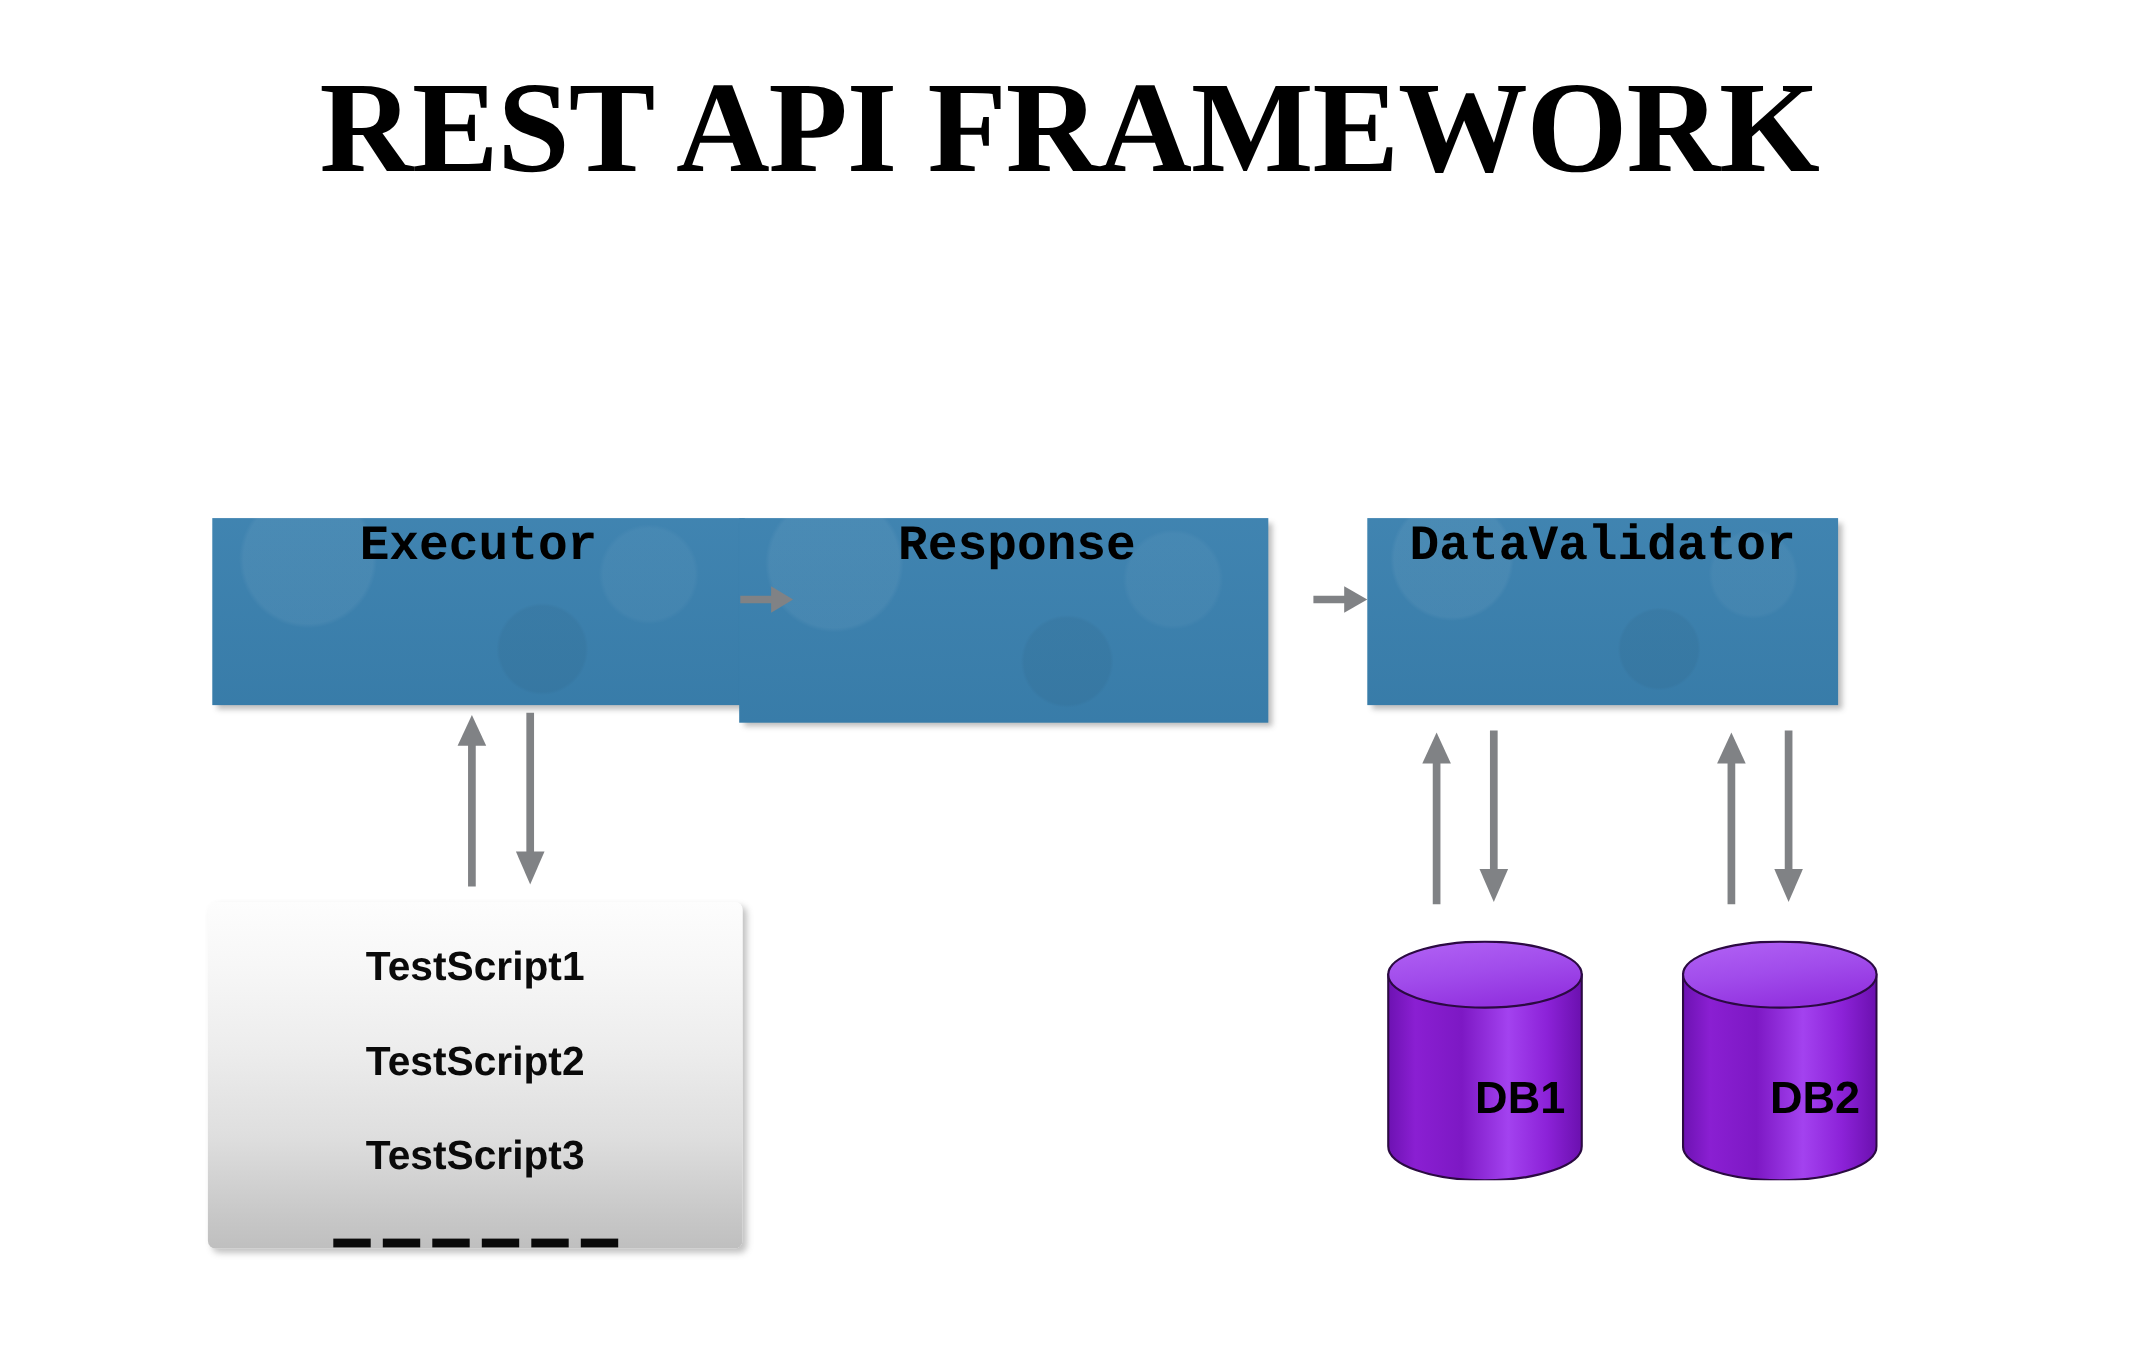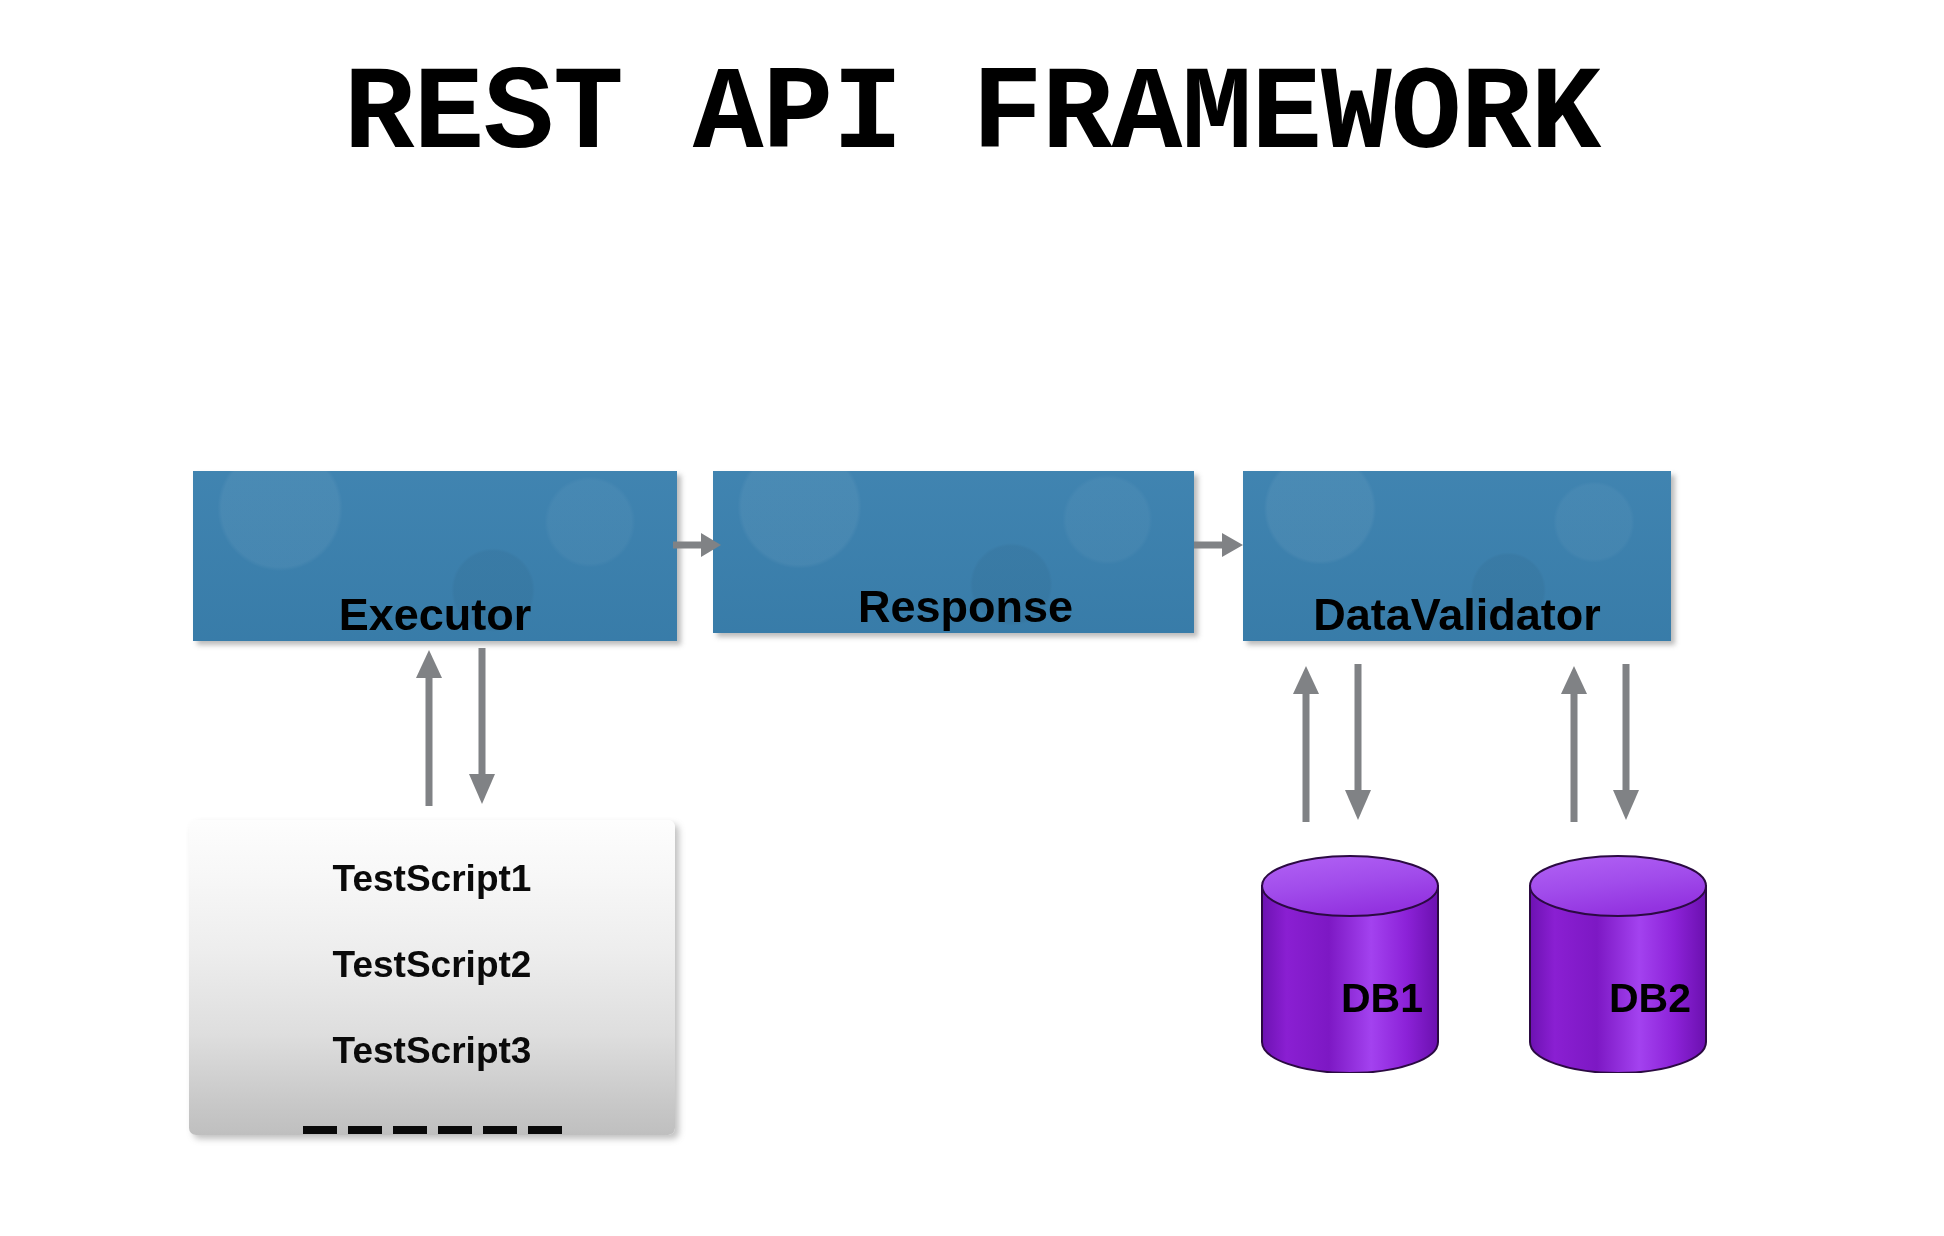--- a/index.html
+++ b/index.html
@@ -27,41 +27,42 @@
     position: absolute;
     left: 0;
     top: 52px;
     width: 1944px;
     text-align: center;
     font-weight: bold;
     font-size: 118px;
     line-height: 1.08;
     letter-spacing: -1px;
     color: #000000;
-    font-family: Liberation Mono, monospace;
+    font-family: Liberation Serif, serif;
   }
   .title .line {
     display: block;
     white-space: nowrap;
   }
 
   
   .proc-box {
     position: absolute;
     background-color: #3a80ae;
     background-image:
       radial-gradient(circle at 18% 22%, rgba(255,255,255,0.055) 0 14%, rgba(0,0,0,0) 15%),
       radial-gradient(circle at 62% 70%, rgba(0,0,0,0.045) 0 12%, rgba(0,0,0,0) 13%),
       radial-gradient(circle at 82% 30%, rgba(255,255,255,0.04) 0 10%, rgba(0,0,0,0) 11%),
       linear-gradient(180deg, rgba(255,255,255,0.03), rgba(0,0,0,0.03));
     box-shadow: 4px 4px 5px rgba(80,80,80,0.38);
     display: flex;
-    align-items: flex-end;
+    align-items: flex-start;
     justify-content: center;
     box-sizing: border-box;
+    font-family: Liberation Mono, monospace;
   }
   .proc-label {
     font-weight: bold;
     font-size: 45px;
     color: #000000;
     white-space: nowrap;
     letter-spacing: 0px;
   }
 
   
@@ -129,21 +130,21 @@
 <div id="canvas">
 
   <div class="title">
     <span class="line">REST API FRAMEWORK</span>
   </div>
 
   <div class="proc-box" style="left:193px; top:471px; width:484px; height:170px;">
     <span class="proc-label">Executor</span>
   </div>
 
-  <div class="proc-box" style="left:713px; top:471px; width:481px; height:162px;padding-left:24px;">
+  <div class="proc-box" style="left:672px; top:471px; width:481px; height:186px;padding-left:24px;">
     <span class="proc-label">Response</span>
   </div>
 
   <div class="proc-box" style="left:1243px; top:471px; width:428px; height:170px;">
     <span class="proc-label">DataValidator</span>
   </div>
 
   <div class="arrow" style="left:673px; top:528px; width:50px; height:34px;">
     <svg width="50" height="34" viewBox="0 0 50 34">
       <path d="M0,17 L30,17" stroke="#808285" stroke-width="7" fill="none"></path>

